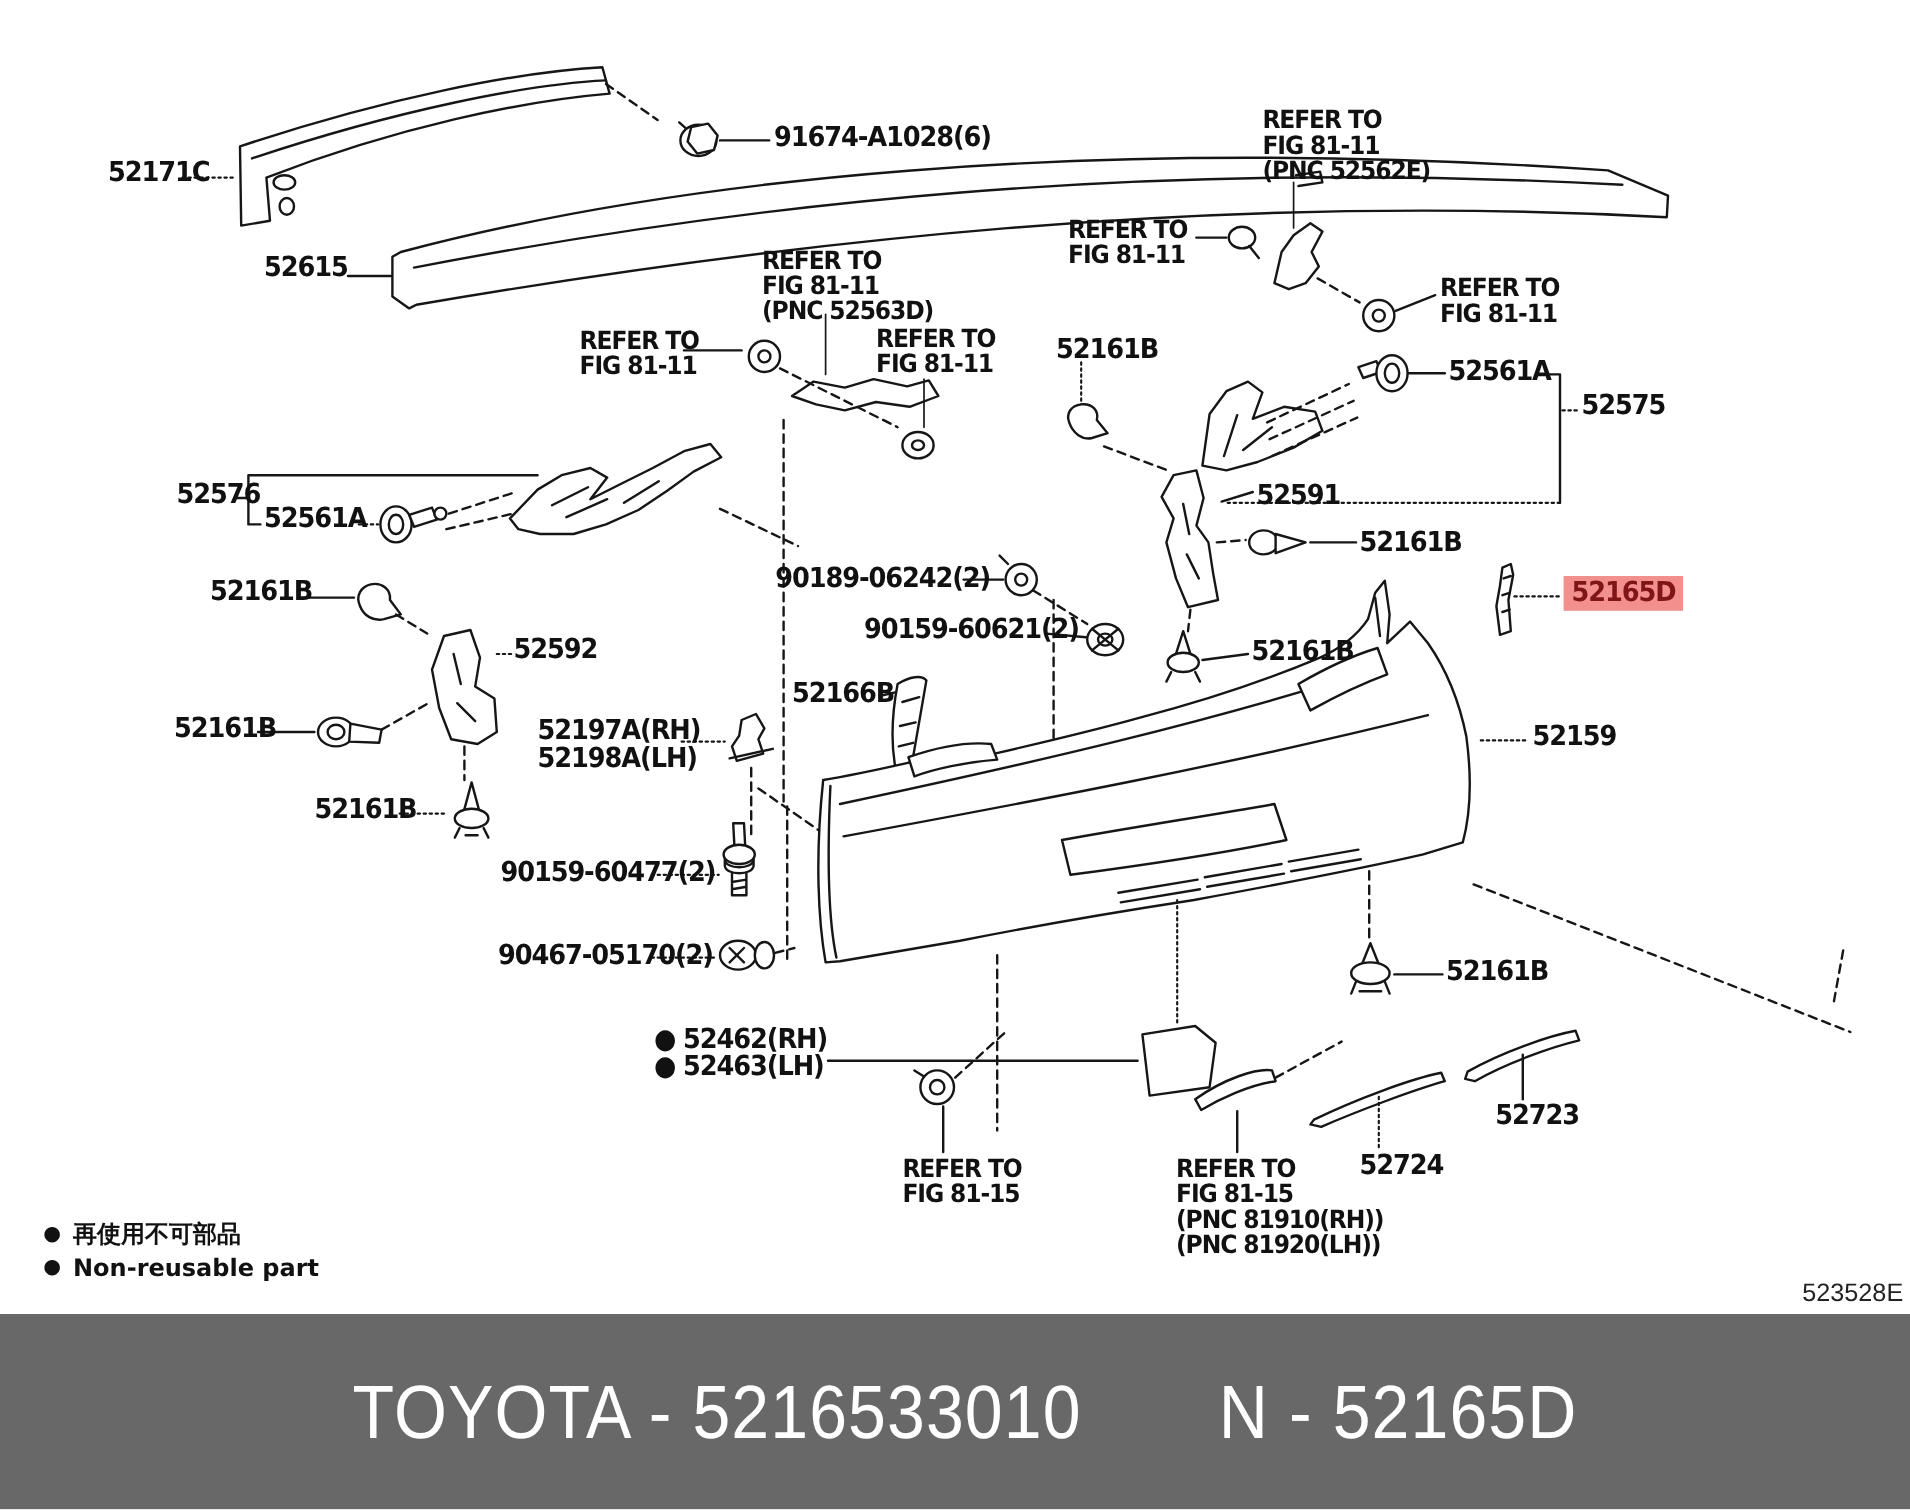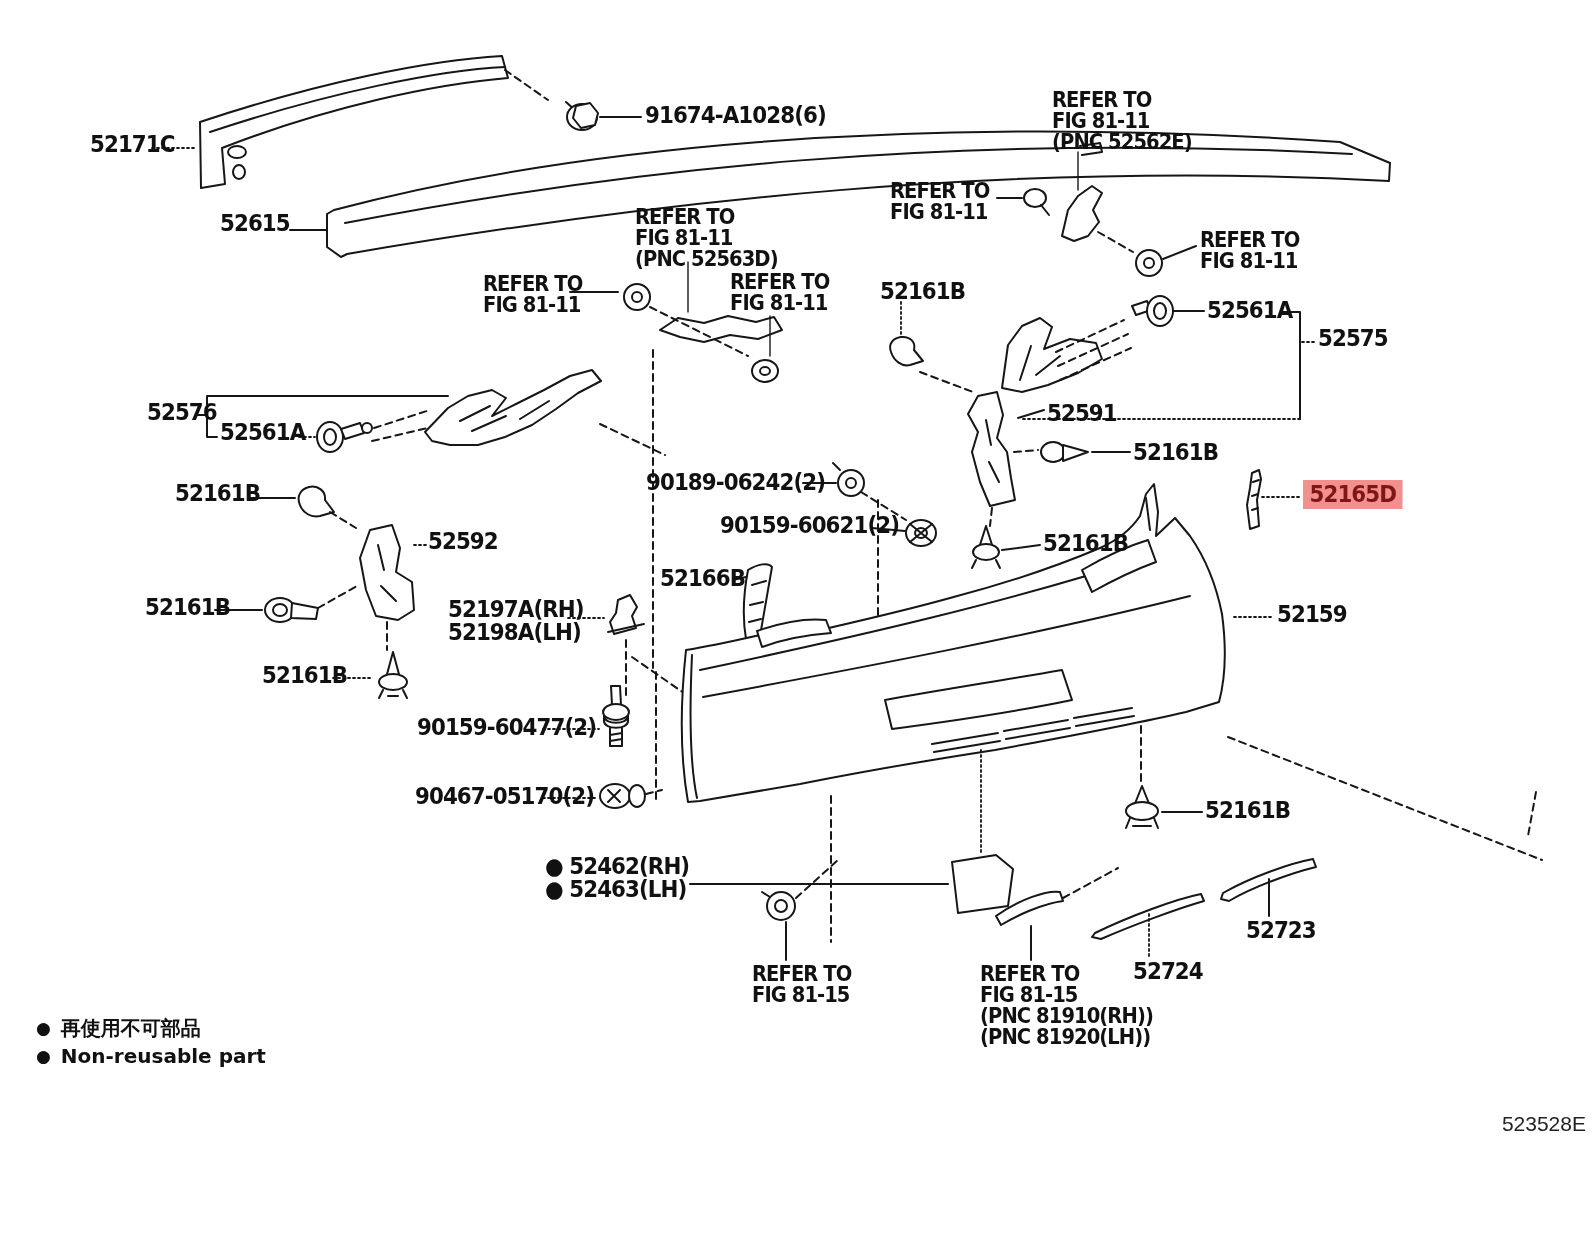--- a/index.html
+++ b/index.html
@@ -13,21 +13,21 @@
   #art .dsh{stroke-dasharray:7 5;}
   #art .thin{stroke-width:1.4;}
   #labels-layer{position:absolute;left:0;top:0;width:1592px;height:1095px;}
   .lbl{position:absolute;font-weight:700;font-size:23px;line-height:23px;letter-spacing:-1px;
        color:#111;white-space:nowrap;transform:scaleX(0.93);transform-origin:0 0;}
   .lbl.note{font-size:21px;line-height:21px;}
   .lbl.hl{background:var(--hl-bg,#f2908d);color:var(--hl-tx,#801518);padding:3px 7px;}
   .legend{position:absolute;left:36px;top:1014px;font-weight:700;color:#111;}
   .legend-row{display:flex;align-items:center;gap:10px;height:28px;font-size:20px;}
   .legend-row .bullet{font-size:17px;}
-  .corner-code{position:absolute;right:6px;top:1112px;font-family:"Liberation Sans",sans-serif;
+  .corner-code{position:absolute;right:6px;top:1066px;font-family:"Liberation Sans",sans-serif;
        font-size:21px;color:#222;}
   .footer{position:absolute;left:0;top:1095px;width:1592px;height:163px;background:var(--footer-bg,#686868);
        display:flex;align-items:center;justify-content:center;gap:64px;}
   .footer span{color:#fff;font-family:"Liberation Sans",sans-serif;font-size:63px;
        transform:scaleX(0.9);transform-origin:center;letter-spacing:1px;white-space:nowrap;}
 </style>
 </head>
 <body>
 
 <div class="stage">
@@ -383,14 +383,18 @@
       <span>再使用不可部品</span>
     </div>
     <div class="legend-row">
       <span class="bullet">●</span>
       <span>Non-reusable part</span>
     </div>
   </div>
 
   <div class="corner-code">523528E</div>
 
+  <div class="footer">
+    <span>TOYOTA - 5216533010</span>
+    <span>N - 52165D</span>
+  </div>
 
 </div>
 
 </body></html>

